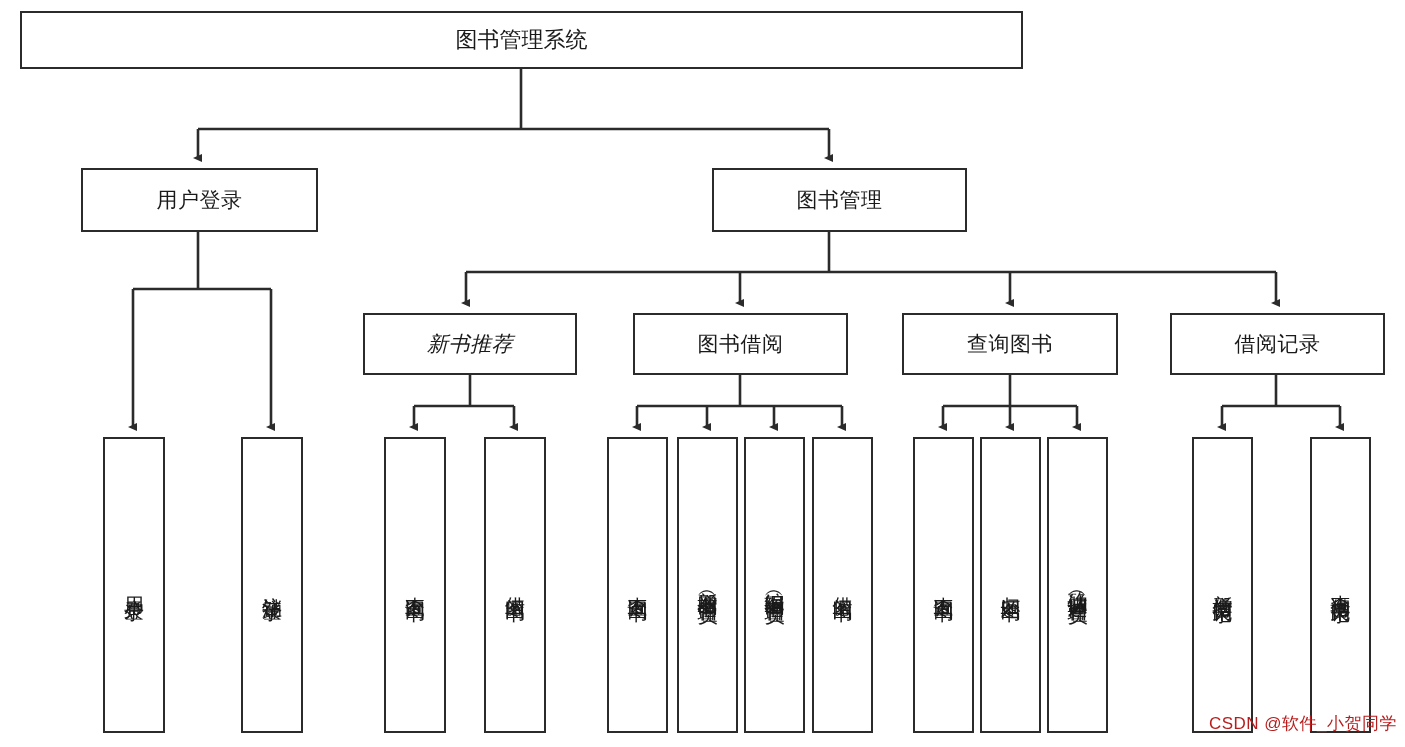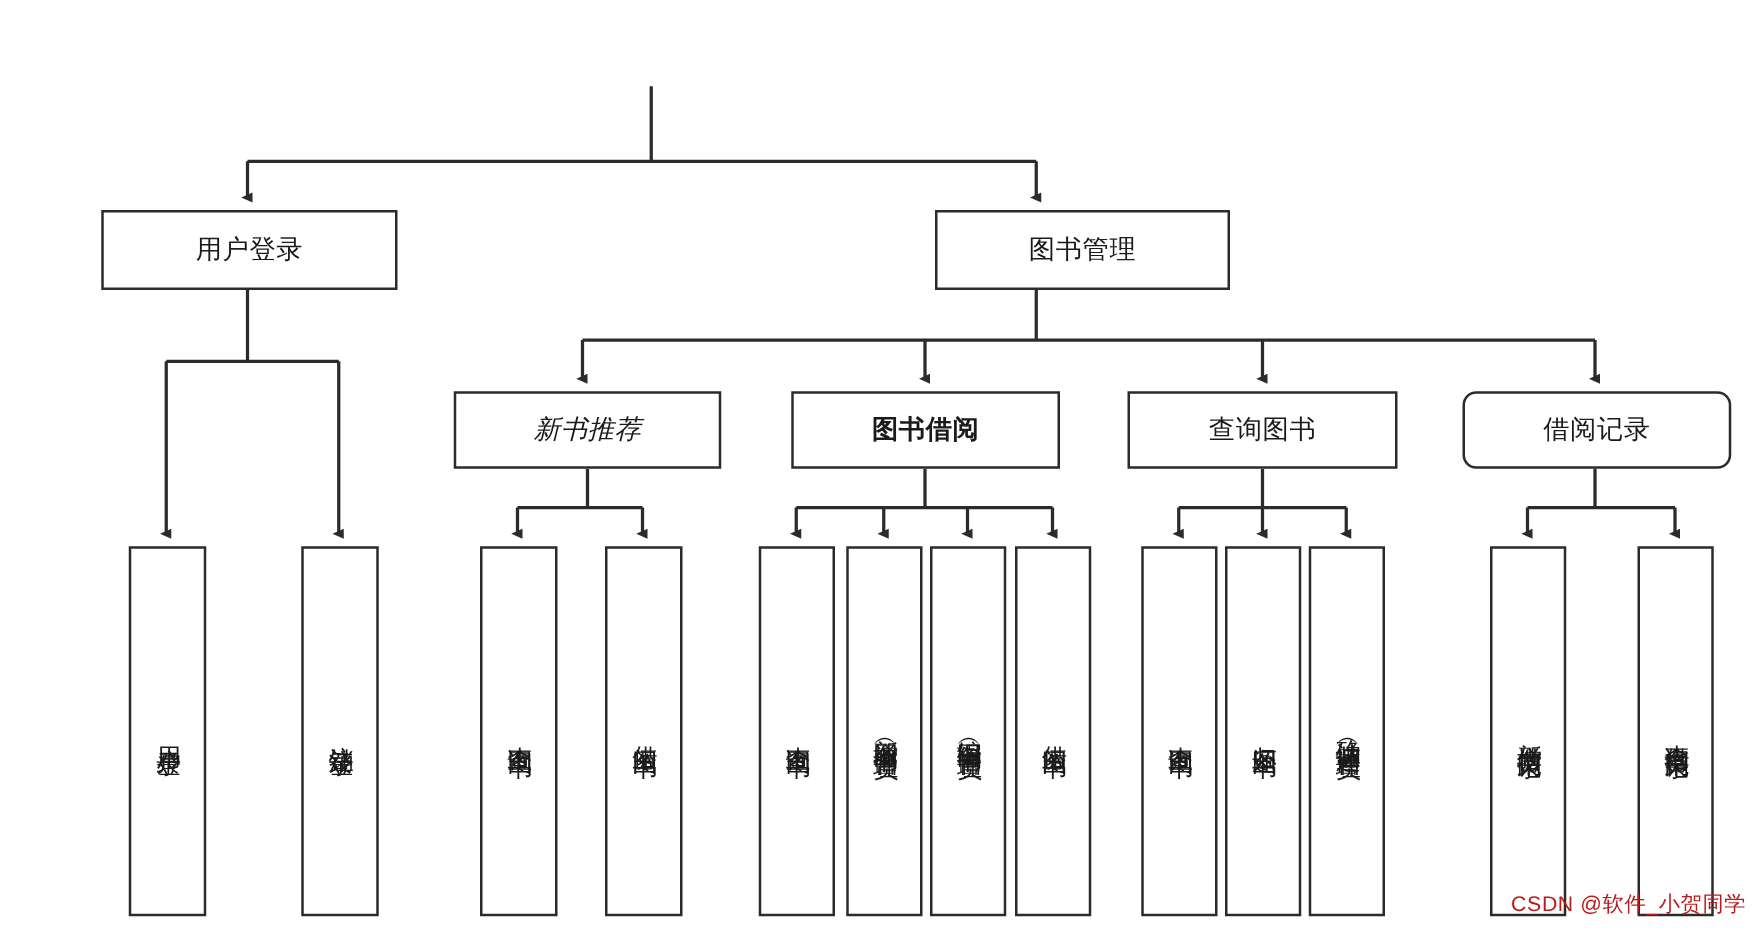--- a/index.html
+++ b/index.html
@@ -120,38 +120,41 @@
       <path d="M1010,406 L1010,427" marker-end="url(#arrow)"></path>
       <path d="M1077,406 L1077,427" marker-end="url(#arrow)"></path>
 
       <path d="M1276,375 L1276,406"></path>
       <path d="M1222,406 L1340,406"></path>
       <path d="M1222,406 L1222,427" marker-end="url(#arrow)"></path>
       <path d="M1340,406 L1340,427" marker-end="url(#arrow)"></path>
     </g>
   </svg>
 
+  <div class="node root" style="left:20px; top:11px; width:1003px; height:58px;">
+    <span>图书管理系统</span>
+  </div>
 
   <div class="node h" style="left:81px; top:168px; width:237px; height:64px;">
     <span>用户登录</span>
   </div>
-  <div class="node h" style="left:748px; top:168px; width:236px; height:64px;">
+  <div class="node h" style="left:712px; top:168px; width:255px; height:64px;">
     <span>图书管理</span>
   </div>
 
   <div class="node h" style="left:363px; top:313px; width:214px; height:62px;font-style:italic;">
     <span>新书推荐</span>
   </div>
-  <div class="node h" style="left:633px; top:313px; width:215px; height:62px;font-weight:bold;">
+  <div class="node h" style="left:633px; top:313px; width:215px; height:62px;">
     <span>图书借阅</span>
   </div>
   <div class="node h" style="left:902px; top:313px; width:216px; height:62px;">
     <span>查询图书</span>
   </div>
-  <div class="node h" style="left:1170px; top:313px; width:215px; height:62px;border-radius:11px;">
+  <div class="node h" style="left:1170px; top:313px; width:215px; height:62px;">
     <span>借阅记录</span>
   </div>
 
   <div class="node v" style="left:103px; top:437px; width:62px; height:296px;">
     <span class="vtext">用户登录</span>
   </div>
   <div class="node v" style="left:241px; top:437px; width:62px; height:296px;">
     <span class="vtext">注销登录</span>
   </div>
 

